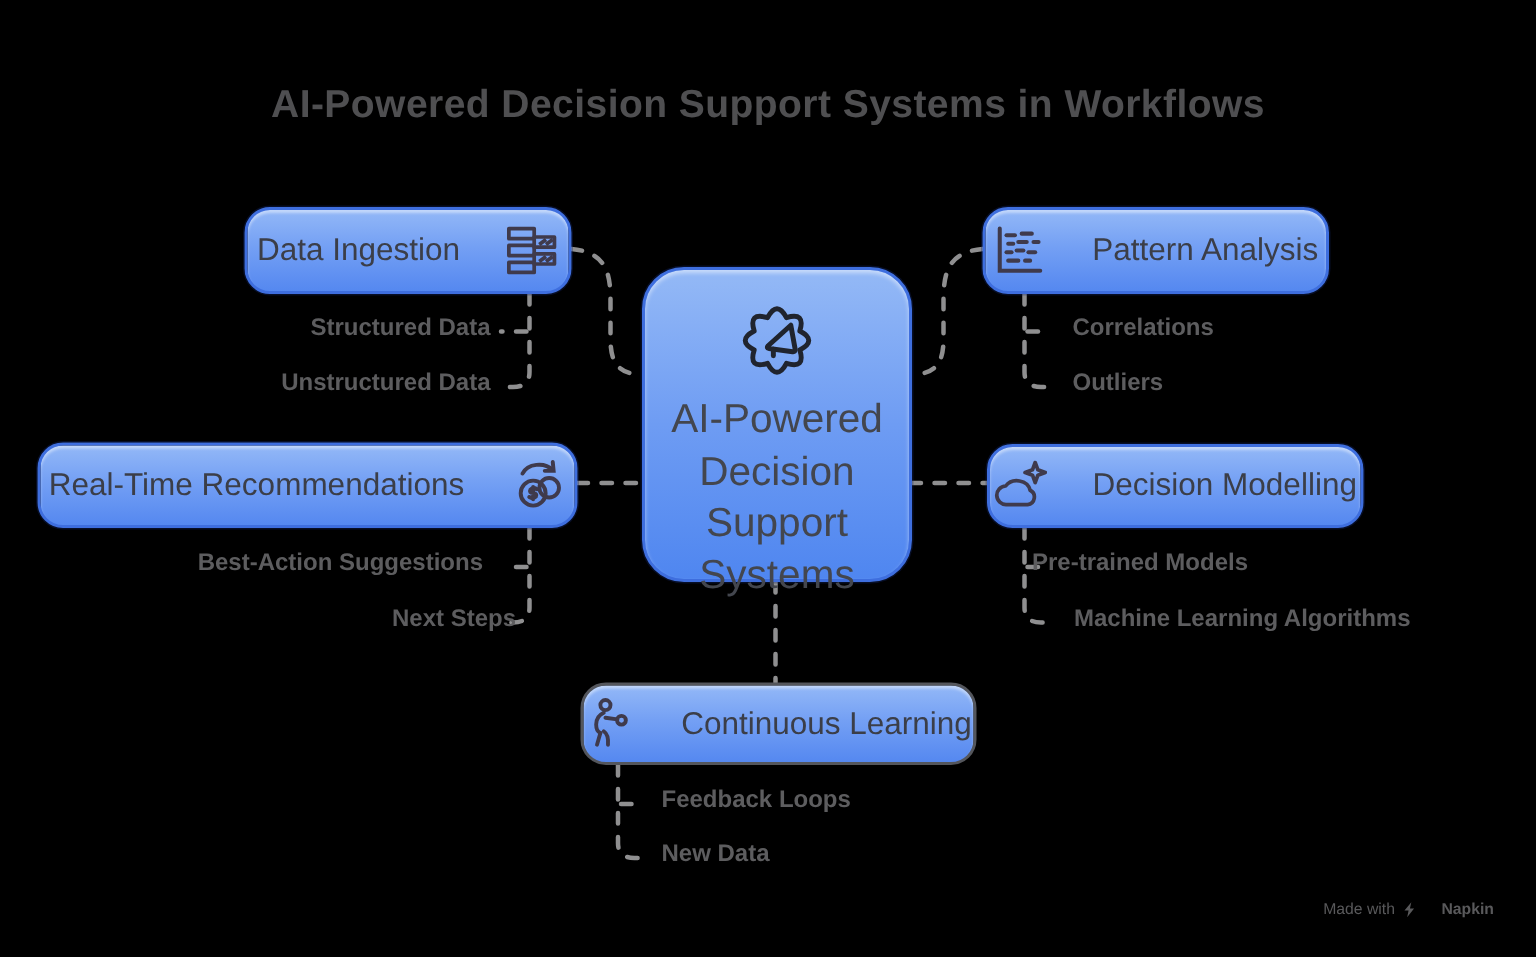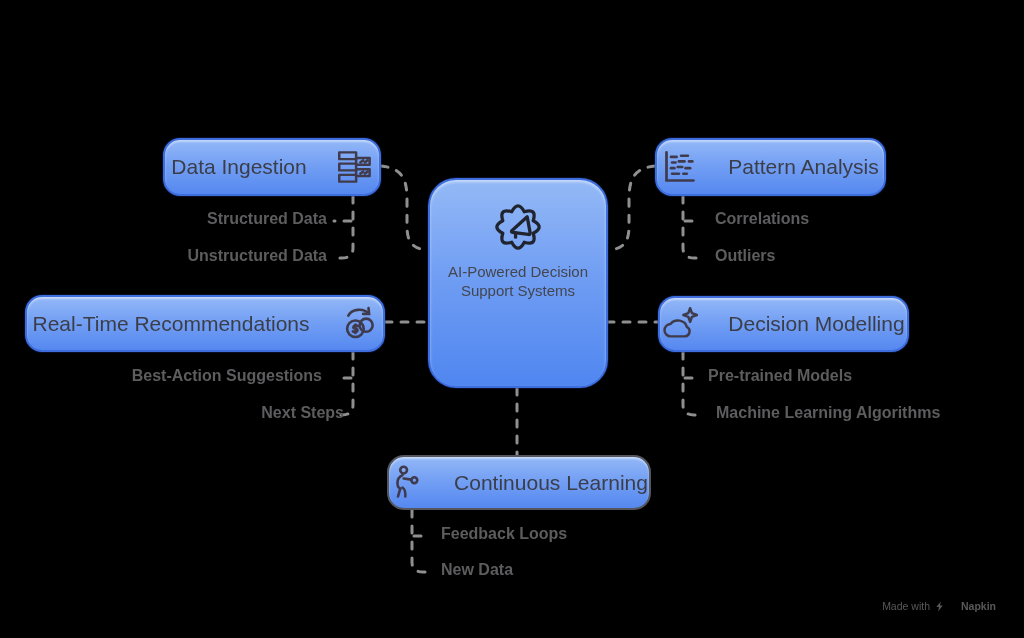--- a/index.html
+++ b/index.html
@@ -10,21 +10,21 @@
   .node{position:absolute;display:flex;align-items:center;justify-content:center;gap:30px;
         background:linear-gradient(180deg,#93b8f7 0%,#74a0f4 45%,#5588f0 100%);
         border:2px solid #3e6ede;border-radius:17px;box-sizing:border-box;
         box-shadow:inset 0 2px 2px rgba(255,255,255,.45), 0 0 0 1px rgba(20,40,110,.35);}
   .node-label{font-size:21px;font-weight:500;color:#3b3e48;white-space:nowrap;}
   .center-node{position:absolute;left:428px;top:178px;width:180px;height:210px;
         display:flex;flex-direction:column;align-items:center;box-sizing:border-box;
         padding-top:16px;border-radius:28px;border:2px solid #3e6ede;
         background:linear-gradient(180deg,#94b9f6 0%,#6e9cf3 50%,#4f86f0 100%);
         box-shadow:inset 0 2px 3px rgba(255,255,255,.5), 0 0 0 1px rgba(20,40,110,.35);}
-  .center-text{margin-top:4px;width:150px;text-align:center;font-size:15px;line-height:1.28;
+  .center-text{margin-top:4px;width:150px;text-align:center;font-size:27px;line-height:1.28;
         font-weight:500;color:#43464e;}
   .sub{position:absolute;font-size:16px;font-weight:700;color:#5d5d5f;white-space:nowrap;}
   .sub.r{text-align:right;}
   svg.connectors{position:absolute;left:0;top:0;}
   .conn{fill:none;stroke:#8f8f90;stroke-width:3;stroke-dasharray:7 9;stroke-linecap:round;}
   .icon{flex:0 0 auto;display:block;}
   .watermark{position:absolute;right:28px;top:600px;display:flex;align-items:center;gap:4px;
         font-size:10.5px;color:#59595b;}
   .watermark b{font-weight:700;padding-left:12px;}
 </style>
@@ -44,20 +44,21 @@
     <path class="conn" d="M683,196 L683,248 Q683,258 694,258 L700,258"></path>
     <path class="conn" d="M685,221 L701,221"></path>
     <path class="conn" d="M353,352 L353,405 Q353,415 342,415 L333,415"></path>
     <path class="conn" d="M351,378 L335,378"></path>
     <path class="conn" d="M683,352 L683,405 Q683,415 694,415 L703,415"></path>
     <path class="conn" d="M685,378 L701,378"></path>
     <path class="conn" d="M412,510 L412,562 Q412,572 423,572 L430,572"></path>
     <path class="conn" d="M414,536 L430,536"></path>
   </svg>
 
+  <div class="title">AI-Powered Decision Support Systems in Workflows</div>
 
   <div class="center-node">
     <svg class="icon" width="62" height="62" viewBox="0 0 64 64">
       <g fill="none" stroke="#20242e" stroke-width="3.4" stroke-linejoin="round" stroke-linecap="round">
         <path d="M47.7,38.5 Q51.8,51.8 38.5,47.7 Q32,60 25.5,47.7 Q12.2,51.8 16.3,38.5 Q4,32 16.3,25.5 Q12.2,12.2 25.5,16.3 Q32,4 38.5,16.3 Q51.8,12.2 47.7,25.5 Q60,32 47.7,38.5 Z"></path>
         <path d="M41.5,21.5 L44.5,38 Q44.8,40 42.7,39.7 L26.5,37.5 Q24.4,37.2 25.9,35.6 Z"></path>
         <path d="M29.5,38 L29.5,42.5"></path>
       </g>
     </svg>
     <div class="center-text">AI-Powered Decision Support Systems</div>
@@ -118,21 +119,21 @@
 
   <div class="node" style="left:658px;top:296px;width:251px;height:56px;">
     <svg class="icon" width="36" height="34" viewBox="0 0 32 30">
       <g fill="none" stroke="#3f3a4c" stroke-width="2.2" stroke-linejoin="round" stroke-linecap="round">
         <path d="M8,26 a5.5,5.5 0 0 1 -0.5,-11 a8,7 0 0 1 14.5,2.5 a4.5,4.5 0 0 1 -1.5,8.5 z"></path>
         <path d="M25,1 L26.6,5.4 L31,7 L26.6,8.6 L25,13 L23.4,8.6 L19,7 L23.4,5.4 Z"></path>
       </g>
     </svg>
     <span class="node-label">Decision Modelling</span>
   </div>
-  <div class="sub" style="left:708px;top:367px;">Pre-trained Models</div>
+  <div class="sub" style="left:688px;top:367px;">Pre-trained Models</div>
   <div class="sub" style="left:716px;top:404px;">Machine Learning Algorithms</div>
 
   <div class="node" style="left:387px;top:455px;width:264px;height:55px;border-color:#54565c;box-shadow:inset 0 2px 2px rgba(255,255,255,.45);">
     <svg class="icon" width="34" height="36" viewBox="0 0 30 32">
       <g fill="none" stroke="#3f3a4c" stroke-width="2.3" stroke-linecap="round" stroke-linejoin="round">
         <circle cx="12" cy="4.5" r="3"></circle>
         <path d="M11,9 Q6.5,11 6.5,16 Q6.5,20 9,21"></path>
         <path d="M12,12 L19,13"></path>
         <circle cx="21.5" cy="13.5" r="2.6"></circle>
         <path d="M9,21 L7,28"></path>

